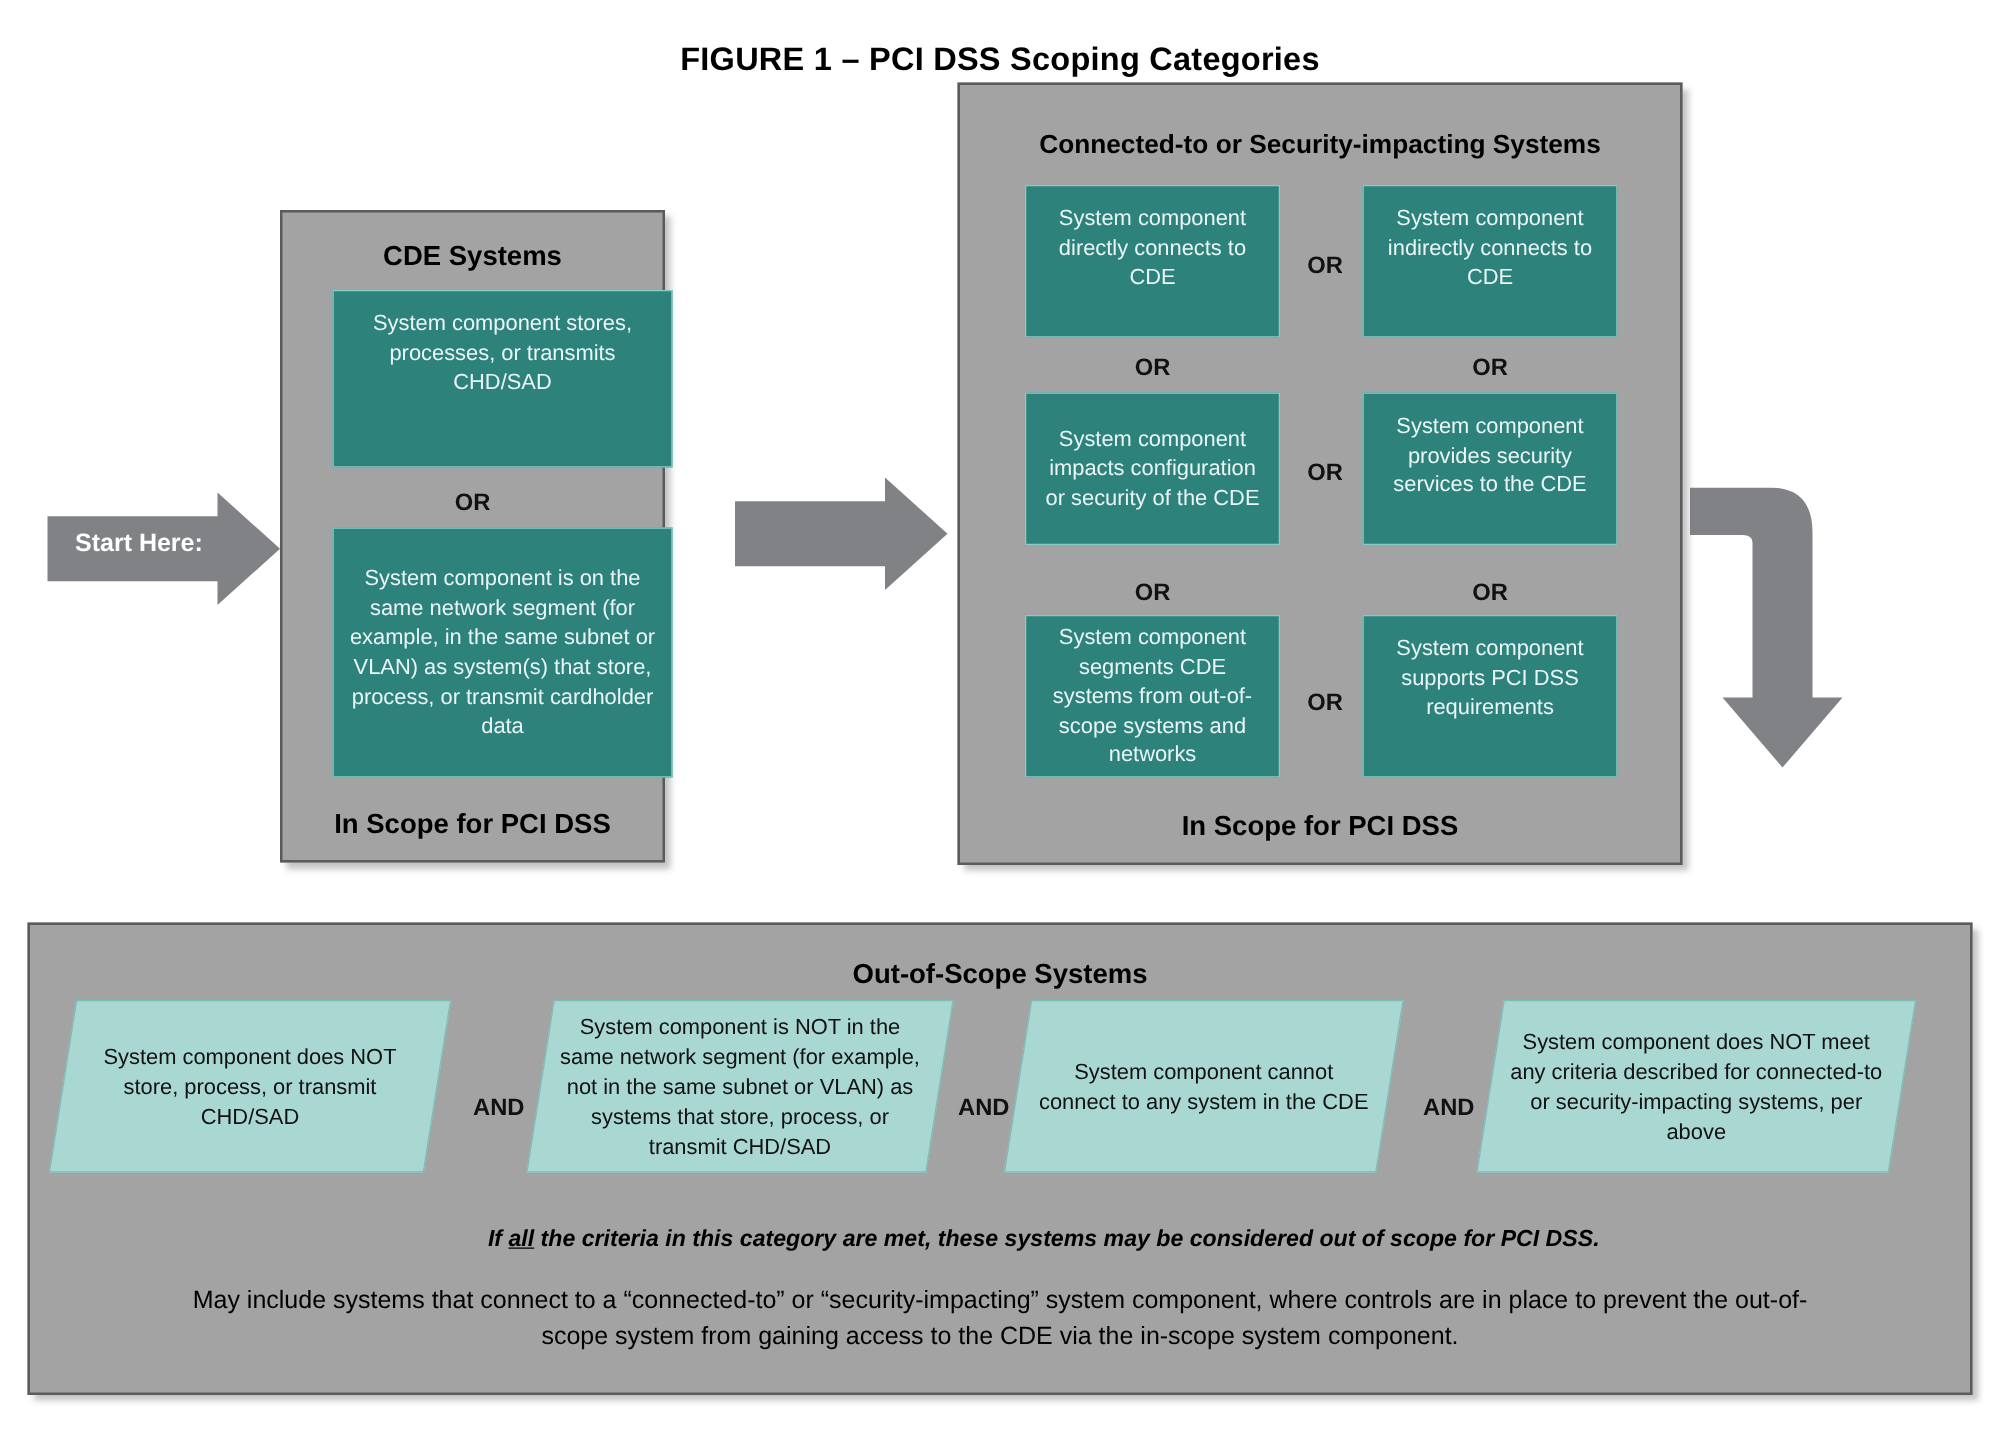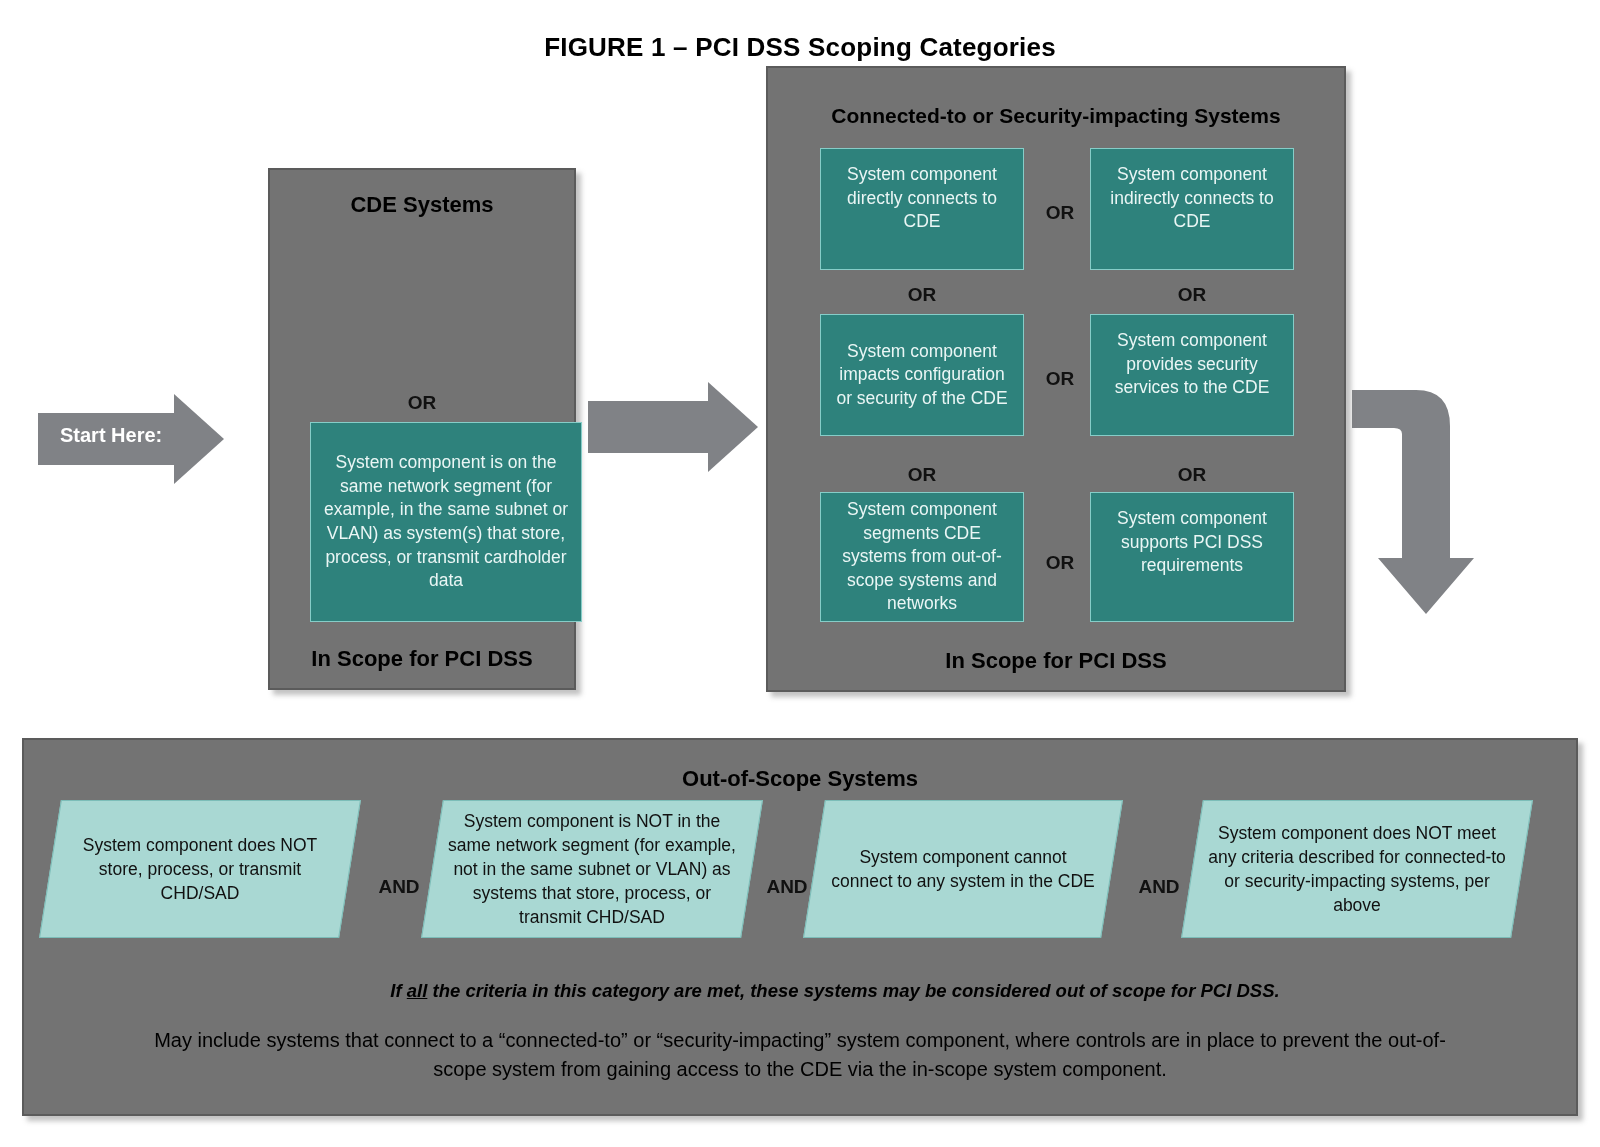--- a/index.html
+++ b/index.html
@@ -15,35 +15,35 @@
 
   
   .fig-title{
     position:absolute;left:0;top:12px;width:1600px;
     text-align:center;font-size:26px;font-weight:bold;letter-spacing:.2px;margin-top:20px;
   }
 
   
   .panel{
     position:absolute;
-    background:#737373;
+    background:#a3a3a3;
     border:2px solid #5b5b5b;
     box-shadow:5px 5px 5px rgba(120,120,120,.45);
     box-sizing:border-box;
   }
   .panel-title{
     position:absolute;left:0;width:100%;
     text-align:center;font-weight:bold;font-size:22px;
   }
   .panel-footer{
     position:absolute;left:0;width:100%;
     text-align:center;font-weight:bold;font-size:22px;
   }
 
-  #cde-panel{left:224px;top:168px;width:308px;height:522px;margin-left:44px;}
+  #cde-panel{left:224px;top:168px;width:308px;height:522px;}
   #connected-panel{left:766px;top:66px;width:580px;height:626px;}
   #oos-panel{left:22px;top:738px;width:1556px;height:378px;}
 
   
   .teal-box{
     position:absolute;
     background:#2e827c;
     border:1px solid #86cdc8;
     box-sizing:border-box;
     color:#eaf6f5;
@@ -129,20 +129,23 @@
     <div class="head" style="left:120px;border-left-width:50px;"></div>
   </div>
 
   <svg style="position:absolute;left:1352px;top:390px;width:140px;height:228px;" viewBox="0 0 140 228">
     <path d="M0,0 L64,0 Q98,0 98,36 L98,168 L122,168 L74,224 L26,168 L50,168 L50,44 Q50,38 42,38 L0,38 Z" fill="#808286"></path>
   </svg>
 
   <div class="panel" id="cde-panel">
     <div class="panel-title" style="top:22px;">CDE Systems</div>
 
+    <div class="teal-box" style="left:40px;top:62px;width:272px;height:142px;">
+      <span>System component stores, processes, or transmits CHD/SAD</span>
+    </div>
 
     <div class="conn" style="left:0;top:222px;width:100%;">OR</div>
 
     <div class="teal-box mid" style="left:40px;top:252px;width:272px;height:200px;">
       <span>System component is on the same network segment (for example, in the same subnet or VLAN) as system(s) that store, process, or transmit cardholder data</span>
     </div>
 
     <div class="panel-footer" style="top:476px;">In Scope for PCI DSS</div>
   </div>
 

